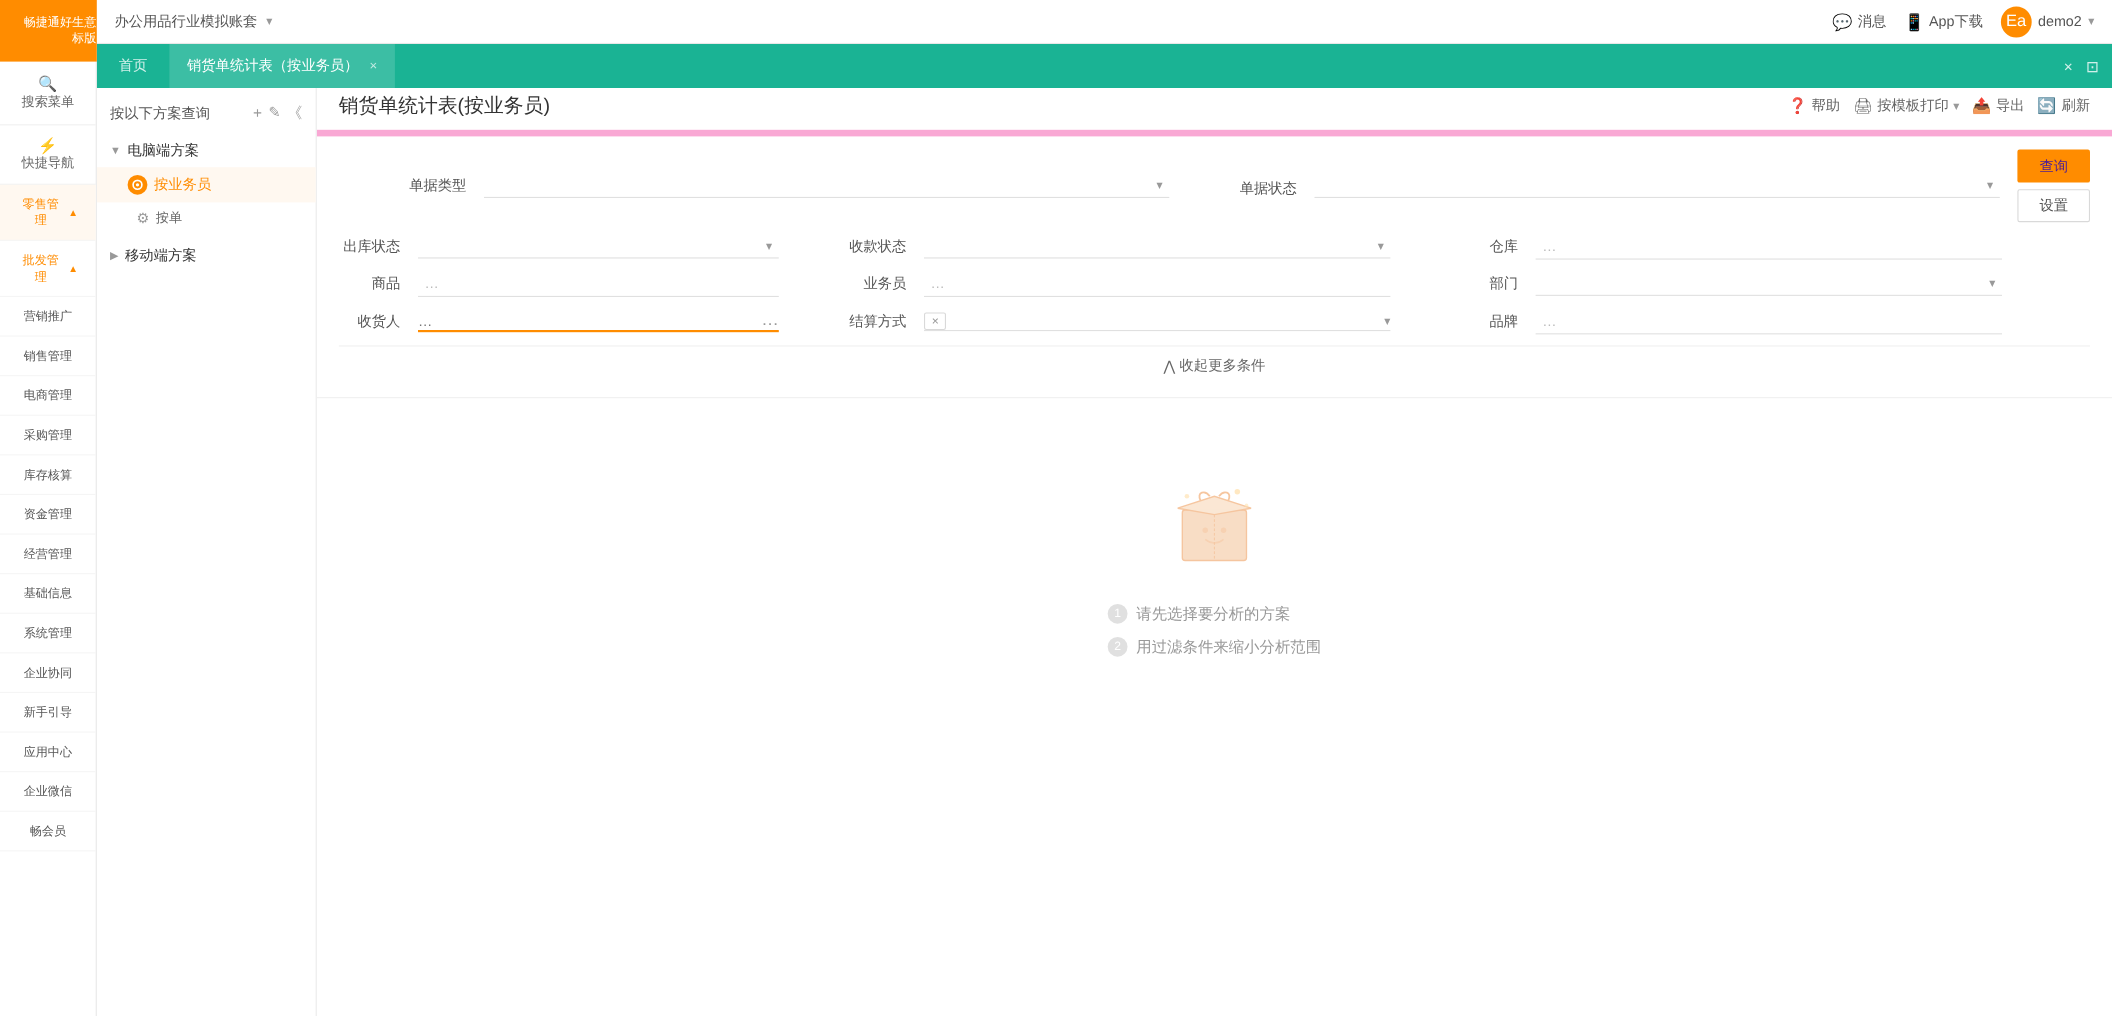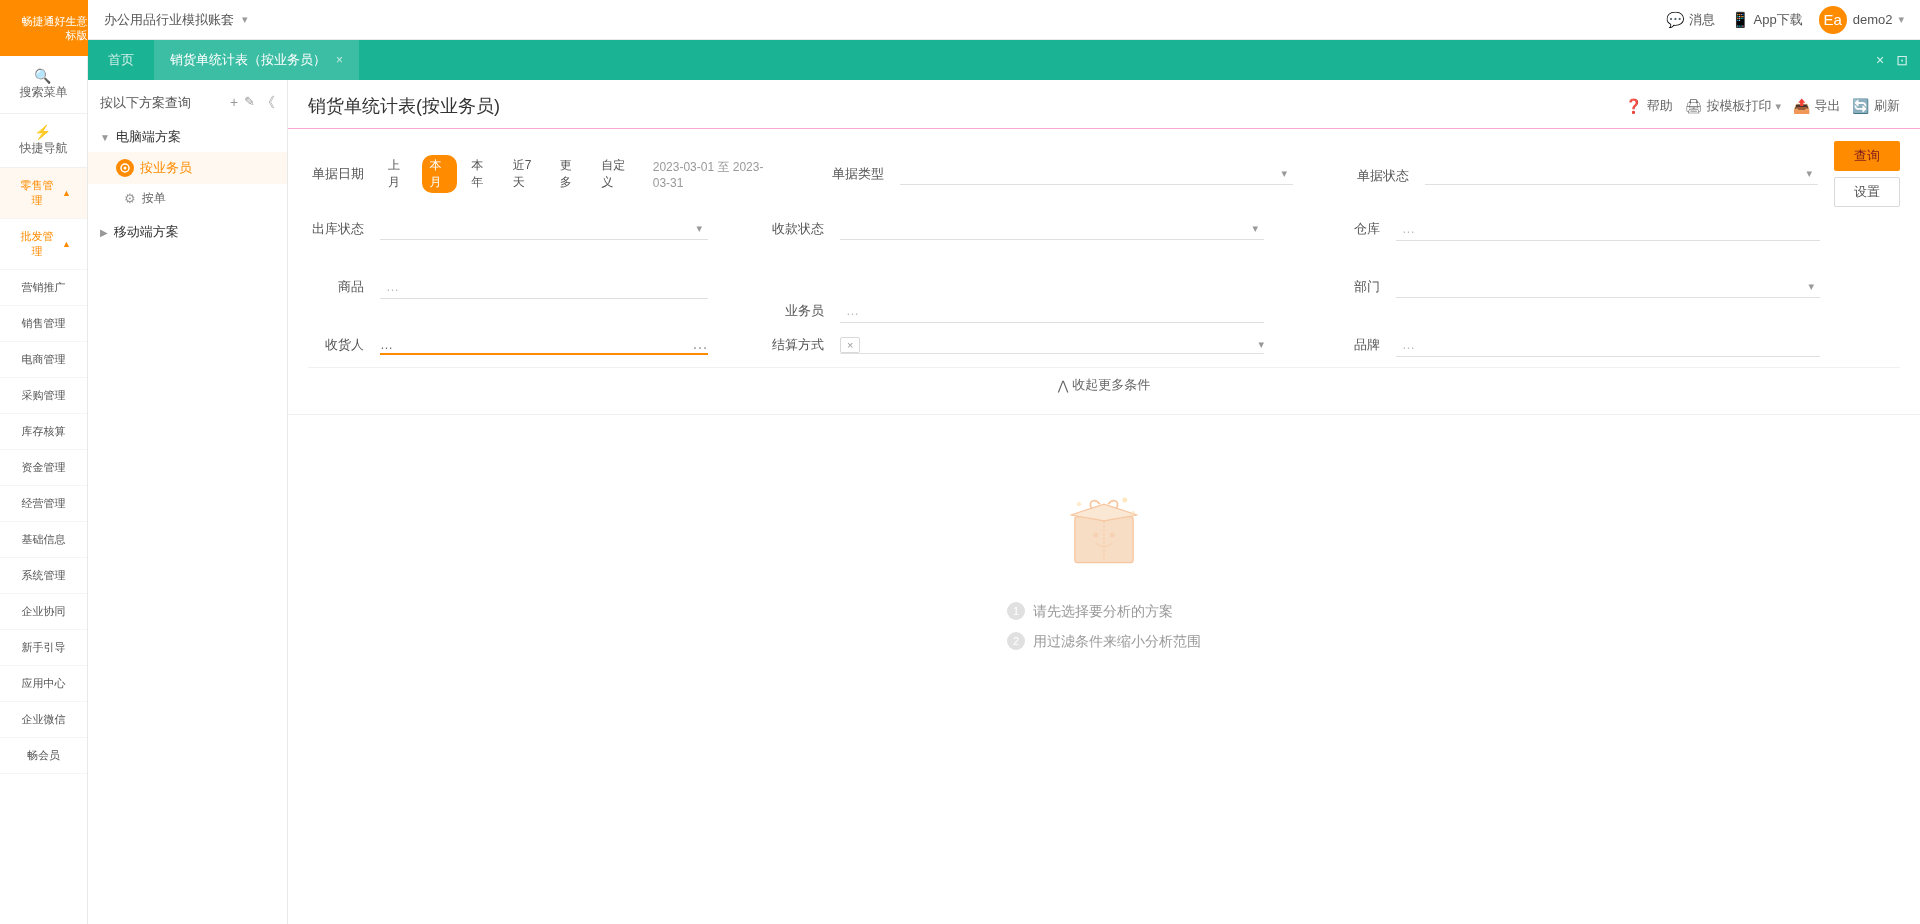--- a/index.html
+++ b/index.html
@@ -54,21 +54,21 @@
     .scheme-item.active { background: #fff8f0; color: #ff8c00; }
     .scheme-item-icon { width: 18px; height: 18px; background: #ff8c00; border-radius: 50%; display: flex; align-items: center; justify-content: center; color: #fff; font-size: 10px; }
     .scheme-sub-item { display: flex; align-items: center; gap: 6px; padding: 6px 12px 6px 36px; font-size: 12px; color: #666; cursor: pointer; }
     .scheme-sub-icon { color: #999; font-size: 13px; }
 
     
     .query-main { flex: 1; background: #fff; overflow-y: auto; }
     .query-main-inner { padding: 0; }
 
     
-    .page-title-bar { display: flex; align-items: center; justify-content: space-between; padding: 14px 20px 10px 20px; border-bottom: 1px solid #f9a8d4; }
+    .page-title-bar { display: flex; align-items: center; justify-content: space-between; padding: 4px 20px 10px 20px; border-bottom: 6px solid #f9a8d4; }
     .page-title { font-size: 18px; font-weight: 500; color: #333; }
     .page-title-actions { display: flex; align-items: center; gap: 12px; font-size: 13px; color: #666; }
     .title-action { display: flex; align-items: center; gap: 4px; cursor: pointer; color: #666; }
 
     
     .filter-area { padding: 12px 20px; border-bottom: 1px solid #f0f0f0; }
     .filter-row { display: flex; align-items: center; gap: 0; margin-bottom: 10px; }
     .filter-row:last-child { margin-bottom: 0; }
 
     .filter-item { display: flex; align-items: center; flex: 1; gap: 8px; }
@@ -84,21 +84,21 @@
     .select-control-text { flex: 1; color: #999; font-size: 13px; }
     .select-control-arrow { color: #999; font-size: 11px; }
 
     .filter-dots { color: #999; font-size: 16px; cursor: pointer; margin-left: 4px; }
 
     .collapse-bar { display: flex; justify-content: center; padding: 8px 0; border-top: 1px solid #f0f0f0; margin-top: 4px; }
     .collapse-btn { color: #666; font-size: 13px; cursor: pointer; display: flex; align-items: center; gap: 4px; }
 
     
     .filter-action-col { display: flex; flex-direction: column; gap: 6px; padding-left: 16px; flex-shrink: 0; }
-    .btn-query { background: #ff8c00; color: #7f1d1d; border: none; padding: 6px 20px; font-size: 13px; cursor: pointer; border-radius: 2px; }
+    .btn-query { background: #ff8c00; color: #4c1d95; border: none; padding: 6px 20px; font-size: 13px; cursor: pointer; border-radius: 2px; }
     .btn-settings { background: #fff; color: #555; border: 1px solid #d9d9d9; padding: 5px 16px; font-size: 13px; cursor: pointer; border-radius: 2px; }
 
     
     .empty-state { flex: 1; display: flex; flex-direction: column; align-items: center; justify-content: center; padding: 60px 0; }
     .empty-icon { width: 100px; height: 100px; margin-bottom: 20px; position: relative; }
     .empty-icon svg { width: 100%; height: 100%; }
     .empty-text { color: #999; font-size: 14px; line-height: 2; }
     .empty-text-item { display: flex; align-items: center; gap: 8px; margin: 2px 0; }
     .empty-text-num { width: 18px; height: 18px; background: #e0e0e0; border-radius: 50%; display: flex; align-items: center; justify-content: center; font-size: 11px; color: #fff; }
 
@@ -280,32 +280,20 @@
                 <span style="font-size:14px;">🔄</span>
                 <span>刷新</span>
               </div>
             </div>
           </div>
 
           <div class="filter-area">
 
             <div class="filter-row">
 
-              <div class="filter-item" style="min-width:420px; max-width:460px;">
-                <span class="filter-label">单据日期</span>
-                <div class="date-filter" style="margin-left:8px;">
-                  <span class="date-btn">上月</span>
-                  <span class="date-btn active" style="background:#ff8c00; color:#fff; border-radius:10px; padding:2px 8px;">本月</span>
-                  <span class="date-btn">本年</span>
-                  <span class="date-btn">近7天</span>
-                  <span class="date-btn">更多</span>
-                  <span class="date-btn">自定义</span>
-                  <span class="date-range">2023-03-01 至 2023-03-31</span>
-                </div>
-              </div>
 
               <div style="width:60px;"></div>
 
               <div class="filter-item" style="flex:1;">
                 <span class="filter-label">单据类型</span>
                 <div class="select-control" style="flex:1; margin-left:8px; border-bottom:1px solid #e0e0e0;">
                   <span class="select-control-text"></span>
                   <span class="select-control-arrow">▾</span>
                 </div>
               </div>
@@ -360,21 +348,21 @@
             <div class="filter-row">
               <div class="filter-item" style="flex:1; max-width:400px;">
                 <span class="filter-label">商品</span>
                 <div class="select-control" style="flex:1; margin-left:8px; border-bottom:1px solid #e0e0e0;">
                   <span class="select-control-text" style="color:#bbb;">…</span>
                 </div>
               </div>
 
               <div style="width:60px;"></div>
 
-              <div class="filter-item" style="flex:1;margin-top:48px;">
+              <div class="filter-item" style="flex:1;">
                 <span class="filter-label">业务员</span>
                 <div class="select-control" style="flex:1; margin-left:8px; border-bottom:1px solid #e0e0e0;">
                   <span class="select-control-text" style="color:#bbb;">…</span>
                 </div>
               </div>
 
               <div style="width:60px;"></div>
 
               <div class="filter-item" style="flex:1;">
                 <span class="filter-label">部门</span>

